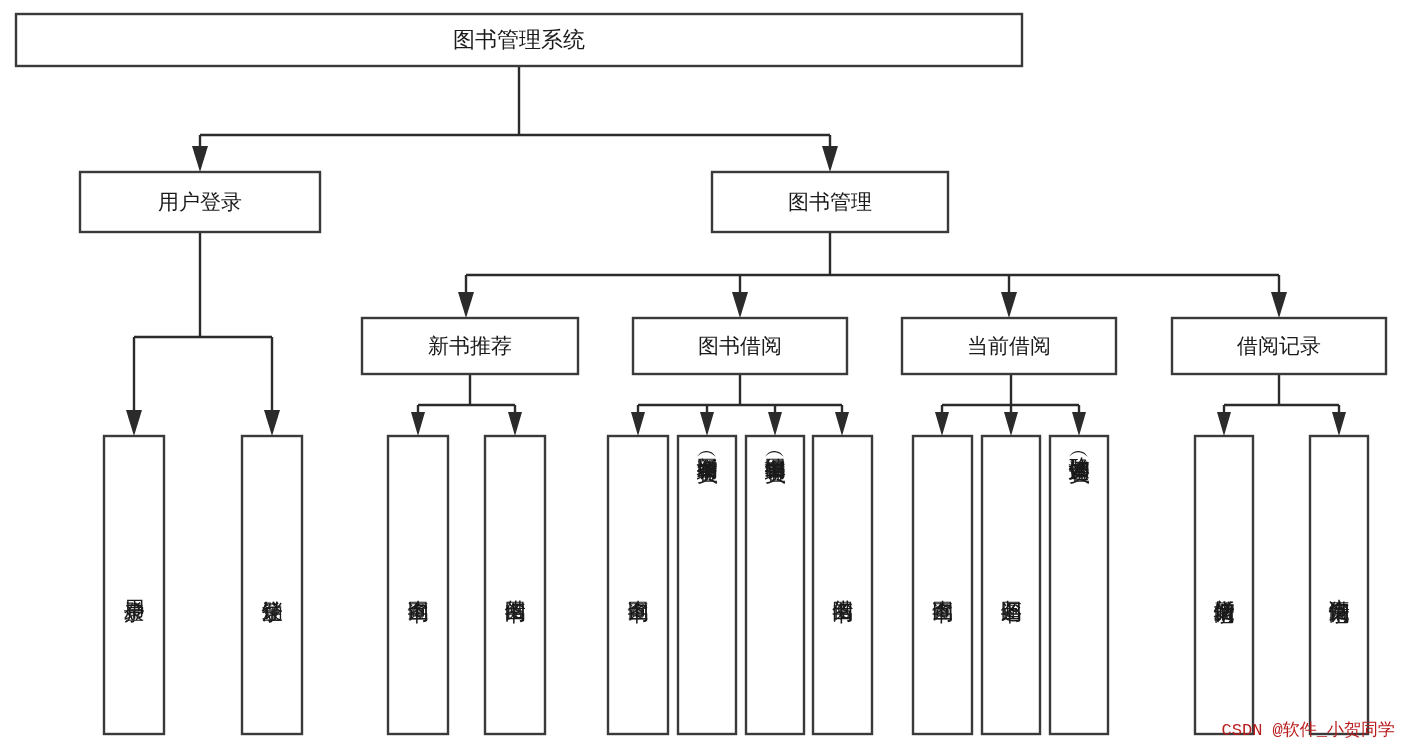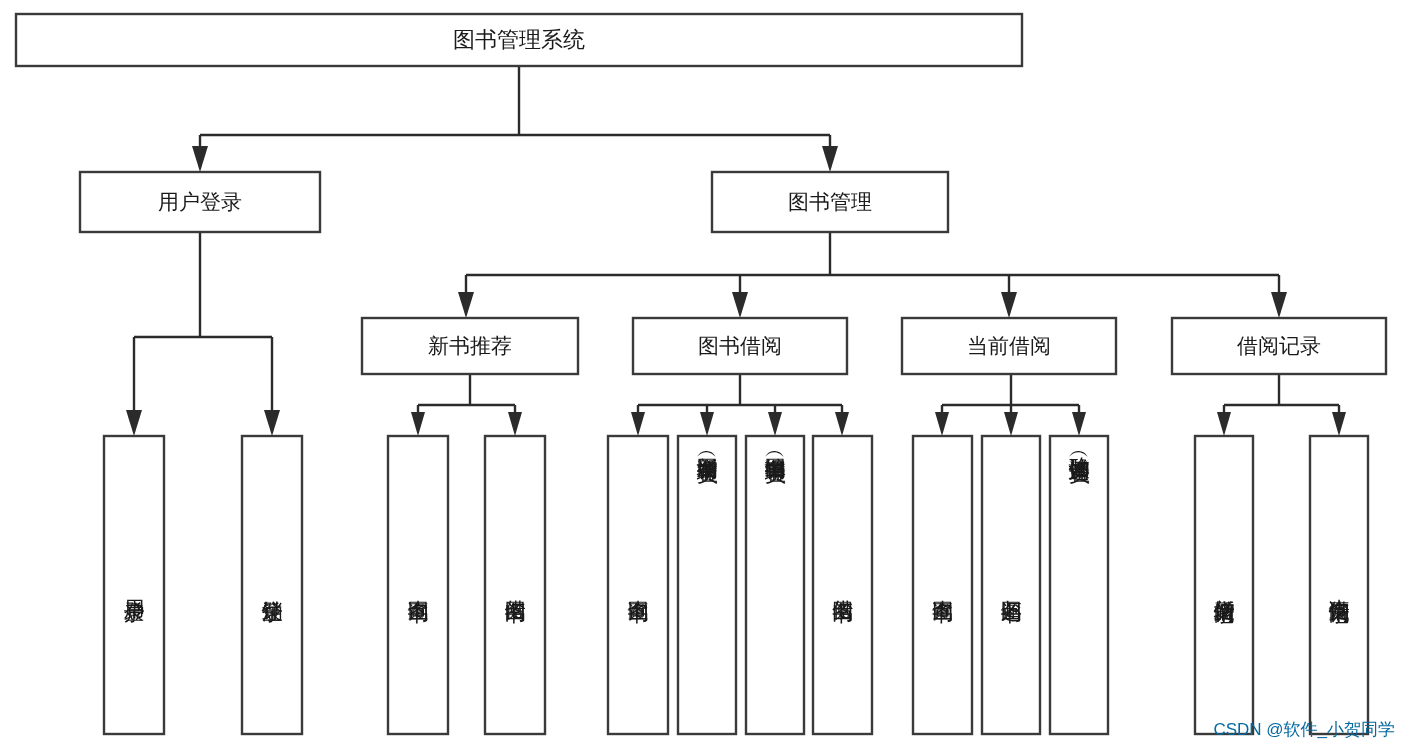--- a/index.html
+++ b/index.html
@@ -67,23 +67,23 @@
     color: #1a1a1a;
     letter-spacing: 1px;
     white-space: nowrap;
     text-align: center;
     pointer-events: none;
   }
   .watermark {
     position: absolute;
     right: 10px;
     bottom: 6px;
-    font-family: Liberation Sans, sans-serif;
+    font-family: Liberation Mono, monospace;
     font-size: 17px;
-    color: #0369a1;
+    color: #b91c1c;
     white-space: nowrap;
     pointer-events: none;
   }
 </style>
 </head>
 <body>
 
 <div id="diagram-root">
 
   <svg class="diagram-canvas" viewBox="0 0 1405 747">

